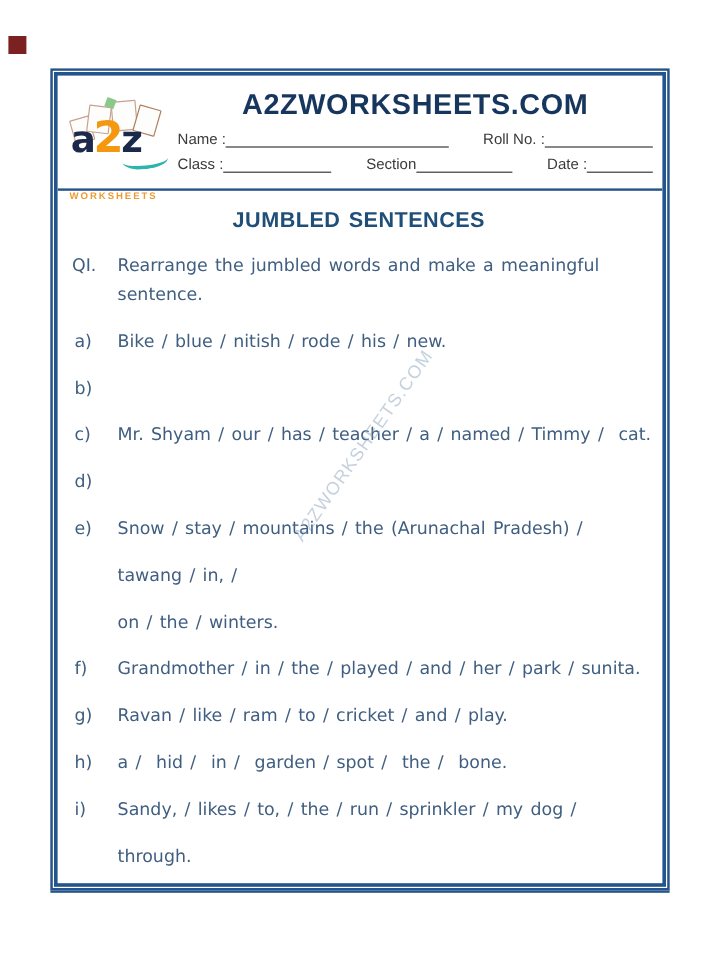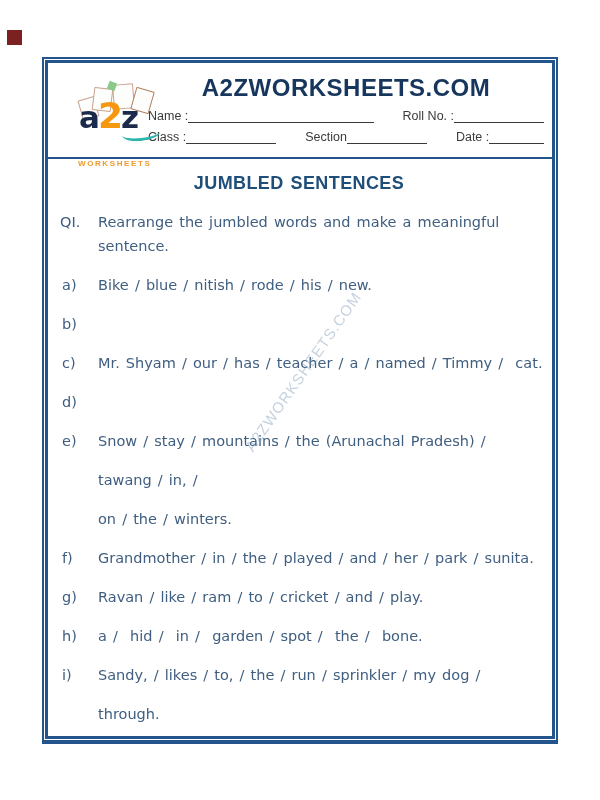--- a/index.html
+++ b/index.html
@@ -5,21 +5,21 @@
   html,body{margin:0;padding:0;background:#ffffff;}
   .page{position:relative;width:600px;height:800px;background:#ffffff;overflow:hidden;
         font-family:"Liberation Sans",sans-serif;}
   .corner-mark{position:absolute;left:7px;top:30px;width:15px;height:15px;background:#7b2121;}
   .frame{position:absolute;left:42px;top:57px;width:516px;height:685px;box-sizing:border-box;
          border:2px solid #24548c;box-shadow:0 2px 0 #24548c;background:#ffffff;}
   .frame-inner{position:absolute;inset:1px;border:3px solid #24548c;overflow:hidden;}
 
   
   .header{position:relative;height:83px;border-bottom:2px solid #24548c;}
-  .logo{position:absolute;left:30px;top:8px;width:86px;height:70px;text-align:center;}
+  .logo{position:absolute;left:10px;top:8px;width:86px;height:70px;text-align:center;}
   .paper{position:absolute;background:#fdfdfb;border:1px solid #c9a18e;border-radius:1px;}
   .p1{left:2px;top:16px;width:15px;height:19px;transform:rotate(-16deg);}
   .p2{left:15px;top:6px;width:17px;height:21px;transform:rotate(7deg);}
   .p3{left:35px;top:2px;width:19px;height:23px;transform:rotate(-5deg);}
   .p4{left:55px;top:7px;width:17px;height:21px;transform:rotate(16deg);border-color:#b08060;}
   .pgreen{position:absolute;left:30px;top:0px;width:8px;height:8px;background:#8bc98b;transform:rotate(20deg);}
   .a2z{position:absolute;left:1px;top:18px;font-weight:800;font-size:31px;line-height:31px;
        letter-spacing:-2px;color:#1b2a4a;font-family:"DejaVu Sans",sans-serif;}
   .a2z .two{color:#f5970f;font-size:36px;}
   .swoosh{position:absolute;left:44px;top:44px;width:38px;height:12px;

